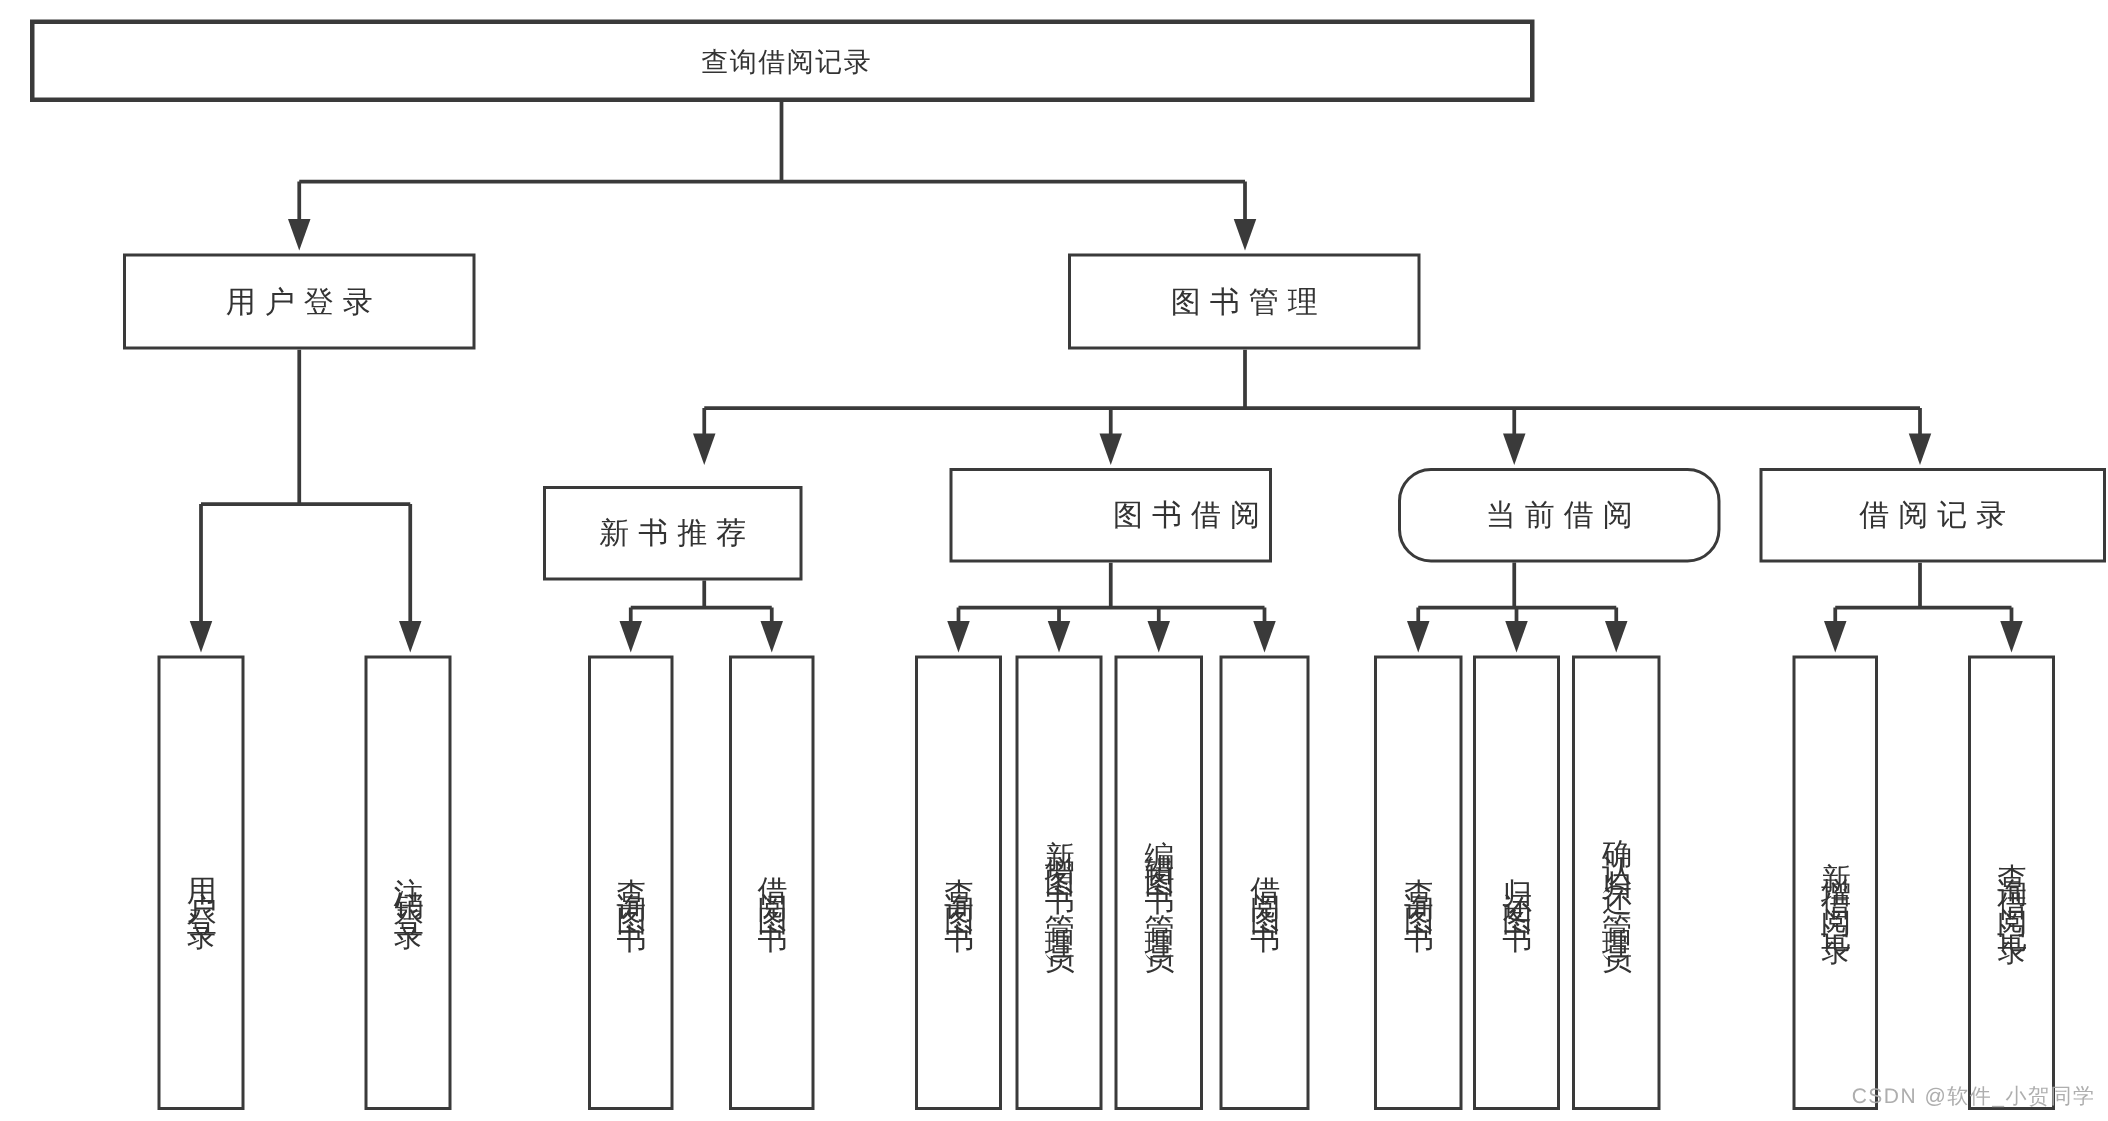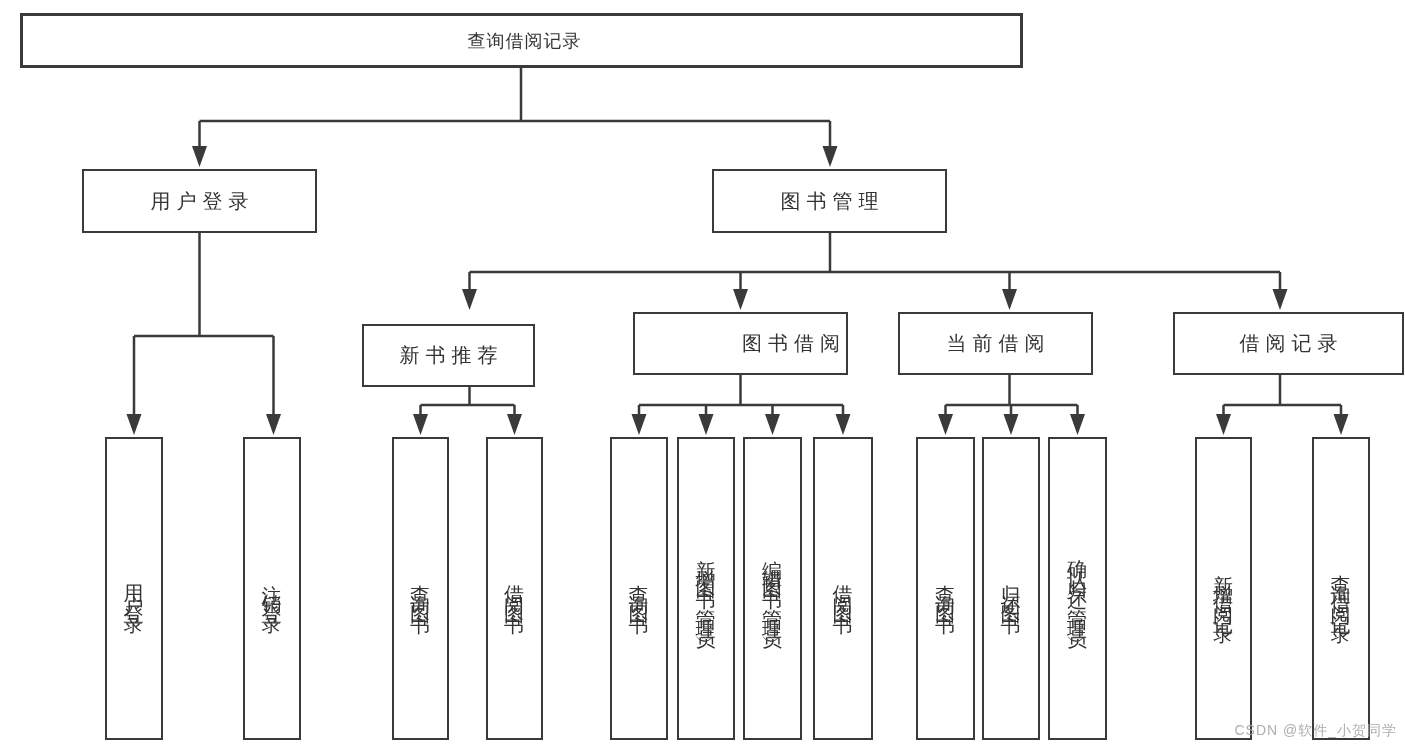--- a/index.html
+++ b/index.html
@@ -149,21 +149,21 @@
   <div class="node" style="left:712px; top:169px; width:235px; height:64px;font-family:Liberation Mono, monospace;">
     <span class="h-label">图书管理</span>
   </div>
 
   <div class="node" style="left:362px; top:312px; width:173px; height:63px;margin-top:12px;">
     <span class="h-label">新书推荐</span>
   </div>
   <div class="node" style="left:633px; top:312px; width:215px; height:63px;justify-content:flex-end;">
     <span class="h-label">图书借阅</span>
   </div>
-  <div class="node" style="left:898px; top:312px; width:195px; height:63px;">
+  <div class="node" style="left:932px; top:312px; width:215px; height:63px;border-radius:22px;">
     <span class="h-label">当前借阅</span>
   </div>
   <div class="node" style="left:1173px; top:312px; width:231px; height:63px;">
     <span class="h-label">借阅记录</span>
   </div>
 
   <div class="node leaf" style="left:105px; top:437px; width:58px; height:303px;">
     <span class="v-label">用户登录</span>
   </div>
   <div class="node leaf" style="left:243px; top:437px; width:58px; height:303px;">

